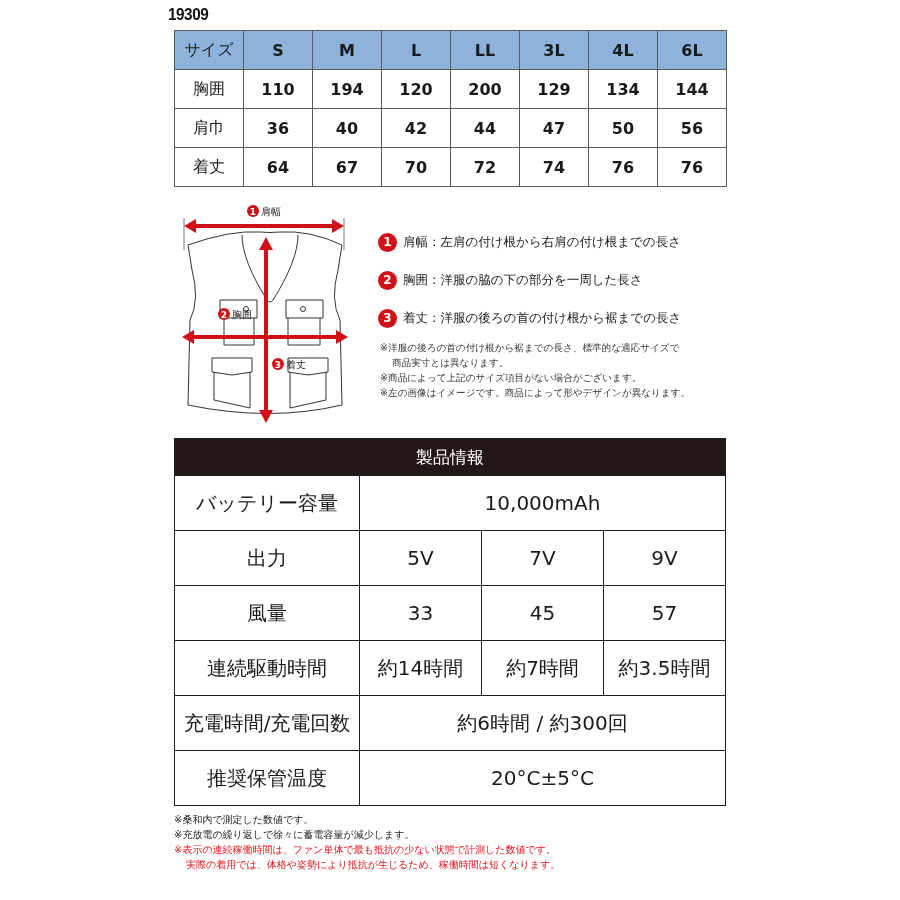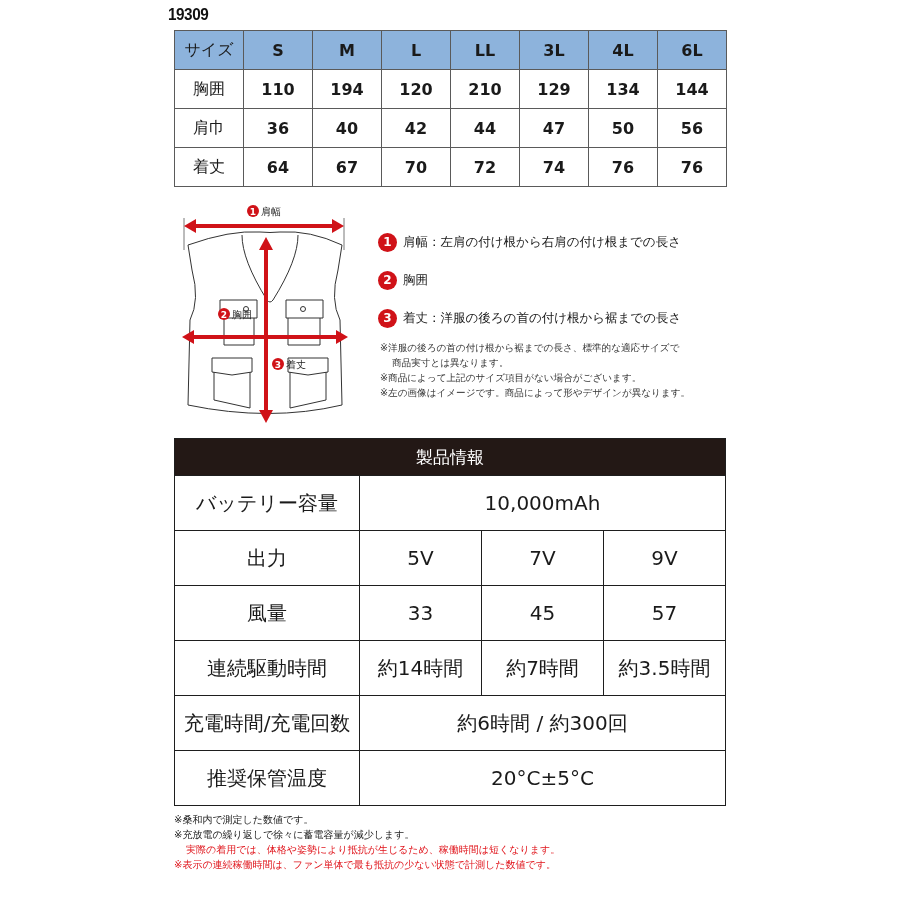--- a/index.html
+++ b/index.html
@@ -60,21 +60,21 @@
     <th>LL</th>
     <th>3L</th>
     <th>4L</th>
     <th>6L</th>
   </tr>
   <tr>
     <td class="lab">胸囲</td>
     <td>110</td>
     <td>194</td>
     <td>120</td>
-    <td>210</td>
+    <td>200</td>
     <td>129</td>
     <td>134</td>
     <td>144</td>
   </tr>
   <tr>
     <td class="lab">肩巾</td>
     <td>36</td>
     <td>40</td>
     <td>42</td>
     <td>44</td>
@@ -144,20 +144,21 @@
 
 <div class="legend">
   <div class="item">
     <span class="num">1</span>
     <span>肩幅</span>
     <span>：左肩の付け根から右肩の付け根までの長さ</span>
   </div>
   <div class="item">
     <span class="num">2</span>
     <span>胸囲</span>
+    <span>：洋服の脇の下の部分を一周した長さ</span>
   </div>
   <div class="item">
     <span class="num">3</span>
     <span>着丈</span>
     <span>：洋服の後ろの首の付け根から裾までの長さ</span>
   </div>
 </div>
 
 <div class="notes">
   <div>※洋服の後ろの首の付け根から裾までの長さ、標準的な適応サイズで</div>
@@ -206,15 +207,15 @@
   <tr>
     <td>推奨保管温度</td>
     <td colspan="3">20°C±5°C</td>
   </tr>
 </tbody>
   </table>
 
 <div class="foot">
   <div>※桑和内で測定した数値です。</div>
   <div>※充放電の繰り返しで徐々に蓄電容量が減少します。</div>
+  <div class="red">※表示の連続稼働時間は、ファン単体で最も抵抗の少ない状態で計測した数値です。</div>
   <div class="red indent">実際の着用では、体格や姿勢により抵抗が生じるため、稼働時間は短くなります。</div>
-  <div class="red">※表示の連続稼働時間は、ファン単体で最も抵抗の少ない状態で計測した数値です。</div>
 </div>
 
 </body></html>

